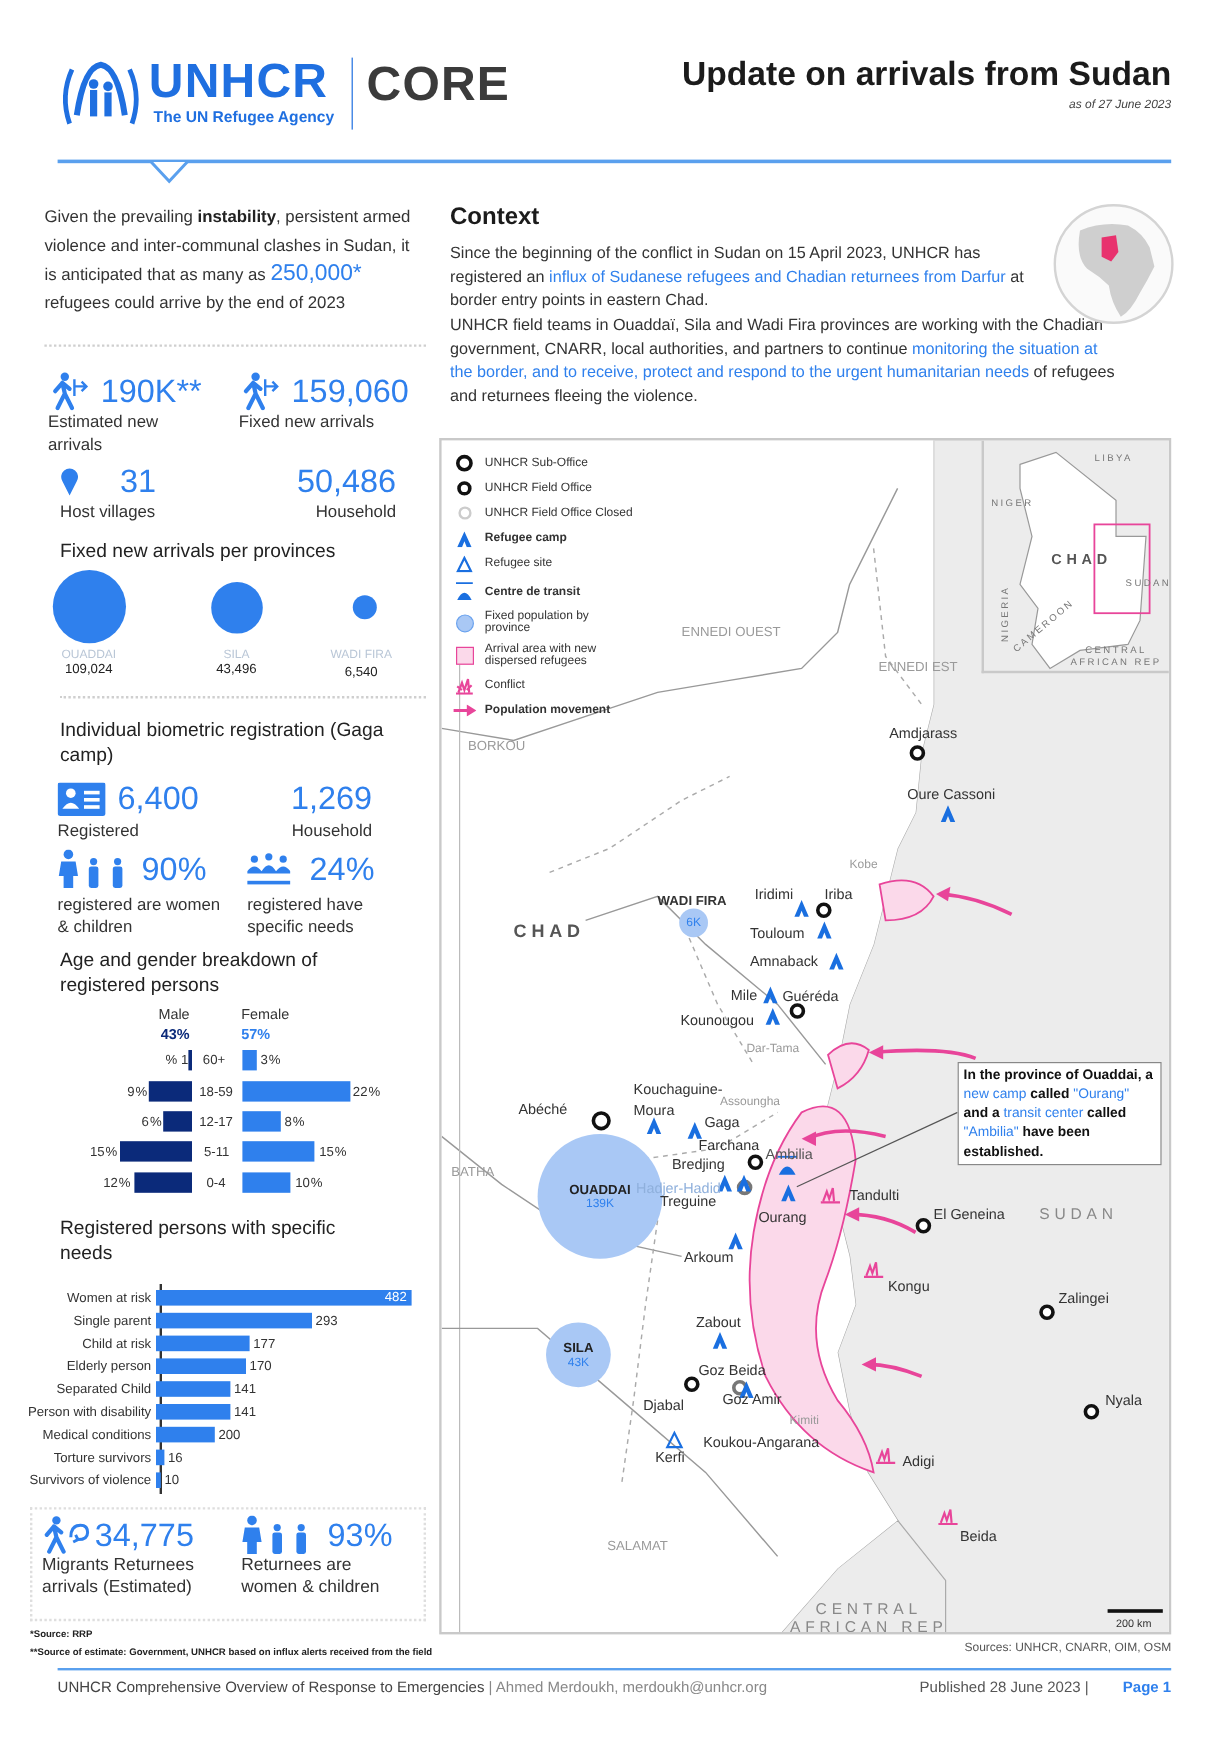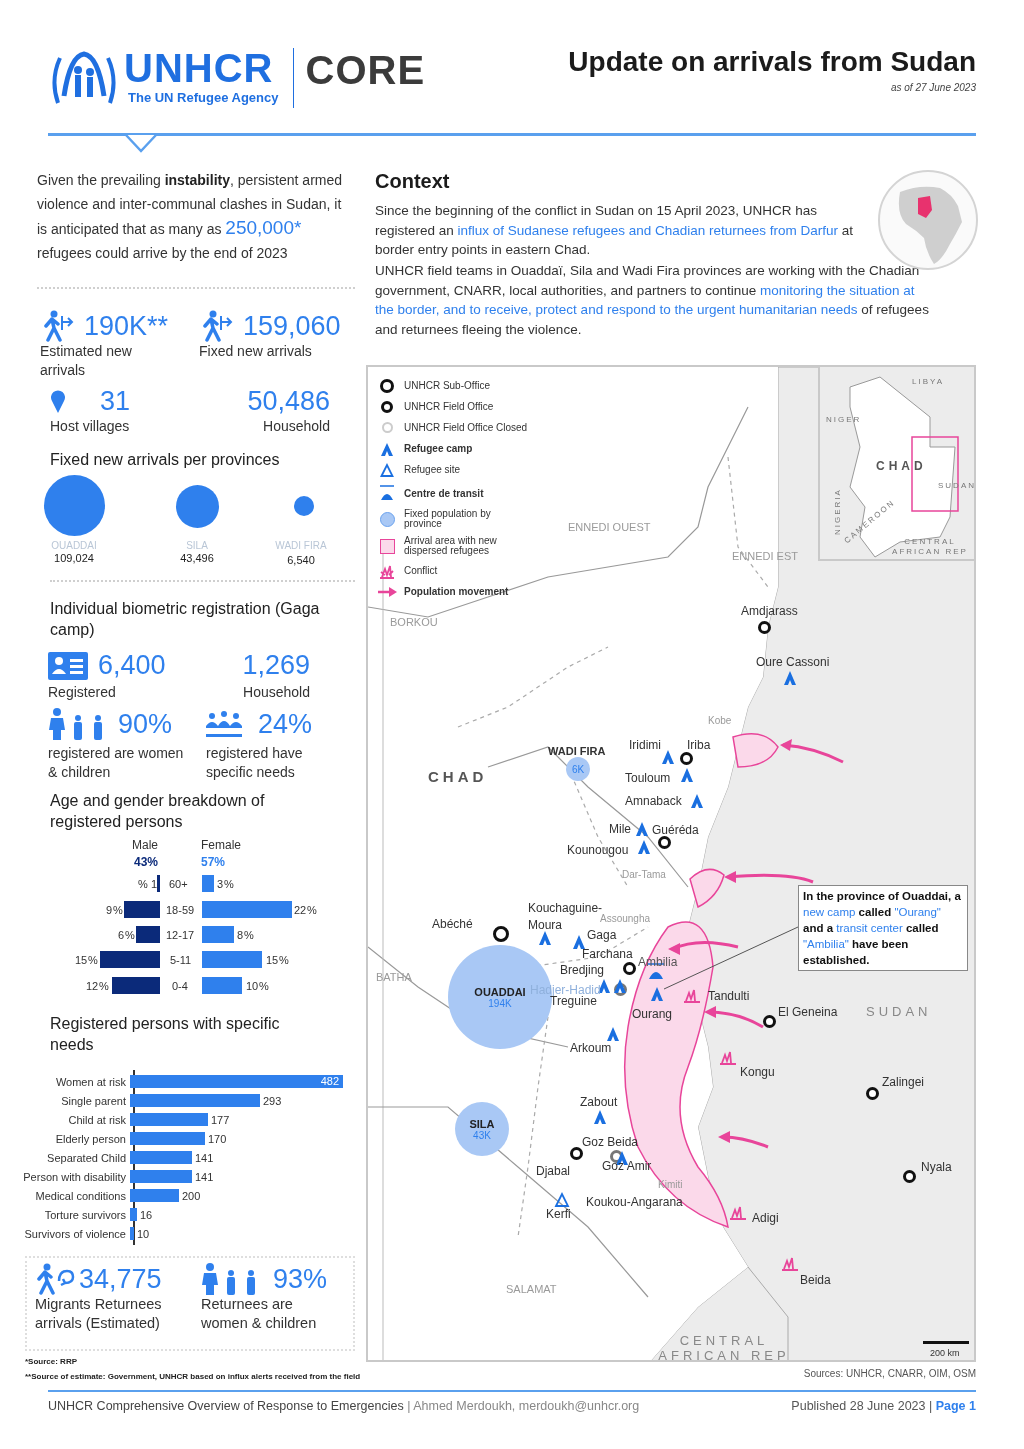--- a/index.html
+++ b/index.html
@@ -54,21 +54,21 @@
   .prov .n { font-size: 11px; font-weight: bold; color: #222; }
   .prov .v { font-size: 10px; color: #2f80ed; }
   .callout { position: absolute; left: 430px; top: 518px; width: 170px; border: 1px solid #888; background: #fff; font-size: 11.5px; line-height: 16px; color: #111; font-weight: bold; padding: 2px 4px; }
   .callout .hl { color: #2f80ed; font-weight: normal; }
   .inset { left: 450px; top: 0; width: 158px; height: 194px; border-left: 2px solid #c9c9c9; border-bottom: 2px solid #c9c9c9; background: #ececec; }
   .disclaimer { position: absolute; left: 6px; top: 956px; width: 230px; font-size: 8px; font-style: italic; color: #666; line-height: 12px; }
   .sources { right: 48px; top: 1368px; font-size: 10px; color: #555; }
   .footer-rule { left: 48px; top: 1390px; width: 928px; height: 2px; background: #5aa0ee; }
   .footer-left { left: 48px; top: 1399px; font-size: 12.5px; color: #444; }
   .footer-right { right: 48px; top: 1399px; font-size: 12.5px; color: #555; }
-  .footer-right .pg { color: #2f80ed; font-weight: bold; }
+  .footer-right .pg { color: #2f80ed; font-weight: bold; margin-left: 25px; }
 </style>
 </head>
 <body>
 
 <div class="abs logo-wrap">
   <svg class="unhcr-emblem" viewBox="0 0 72 62">
     <path d="M10 55 Q2 32 12 10" stroke="#1f6fe0" stroke-width="4" fill="none"></path>
     <path d="M62 55 Q70 32 60 10" stroke="#1f6fe0" stroke-width="4" fill="none"></path>
     <path d="M16 48 Q22 8 36 6 Q50 8 56 48" stroke="#1f6fe0" stroke-width="5" fill="none"></path>
     <circle cx="30" cy="22" r="4" fill="#1f6fe0"></circle>
@@ -492,21 +492,21 @@
   <span class="map-lbl cap" style="left:60px;top:401px;font-weight:bold">CHAD</span>
   <span class="map-lbl cap" style="left:498px;top:637px;font-size:13px;color:#888">SUDAN</span>
   <span class="map-lbl cap" style="left:286px;top:966px;width:140px;white-space:normal;text-align:center;line-height:15px;font-size:13px;color:#888">CENTRAL AFRICAN REP</span>
 
   <div class="prov" style="left:198px;top:390px;width:24px;height:24px">
     <span class="v">6K</span>
   </div>
   <span class="map-lbl" style="left:180px;top:378px;font-size:11px;font-weight:bold">WADI FIRA</span>
   <div class="prov" style="left:80px;top:578px;width:104px;height:104px">
     <span class="n">OUADDAI</span>
-      <span class="v">194K</span>
+      <span class="v">139K</span>
   </div>
   <div class="prov" style="left:87px;top:735px;width:54px;height:54px">
     <span class="n">SILA</span>
       <span class="v">43K</span>
   </div>
 
   <div class="ring" style="left:390px;top:254px"></div>
   <div class="ring" style="left:312px;top:385px"></div>
   <div class="ring" style="left:290px;top:469px"></div>
   <div class="ring" style="left:125px;top:559px;width:16px;height:16px;border-width:3.5px"></div>

